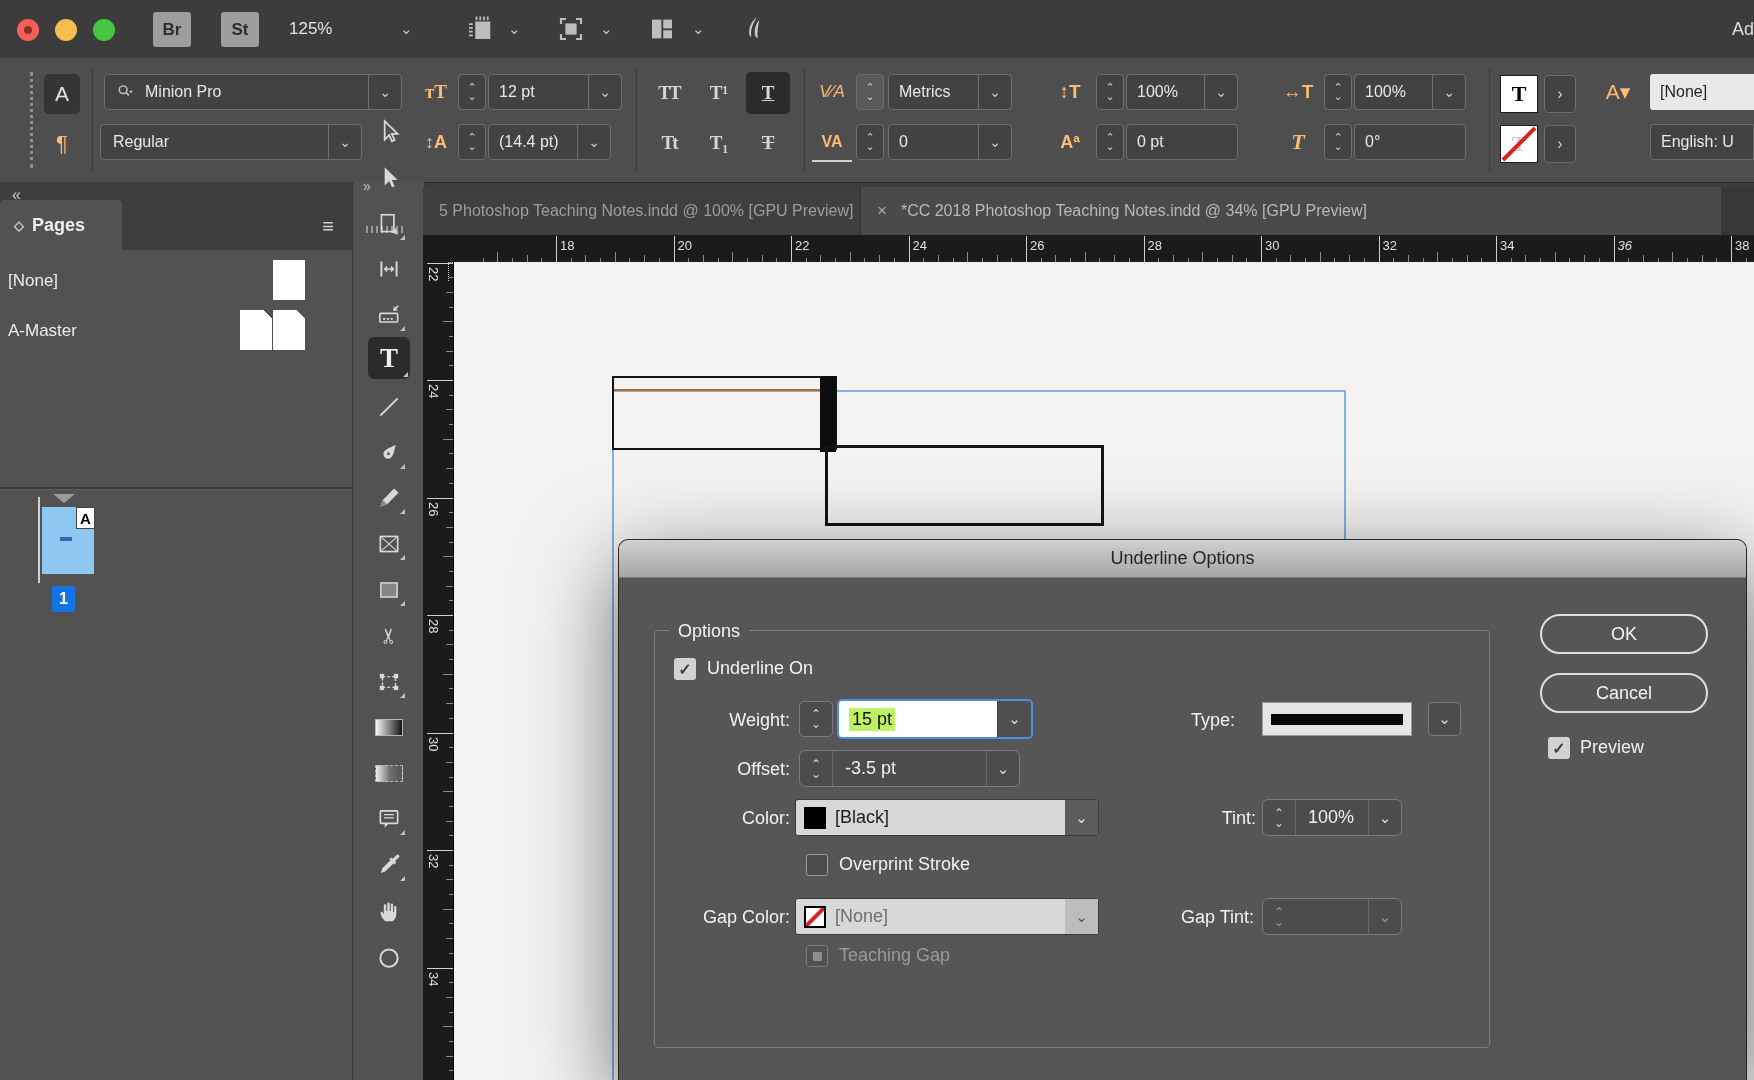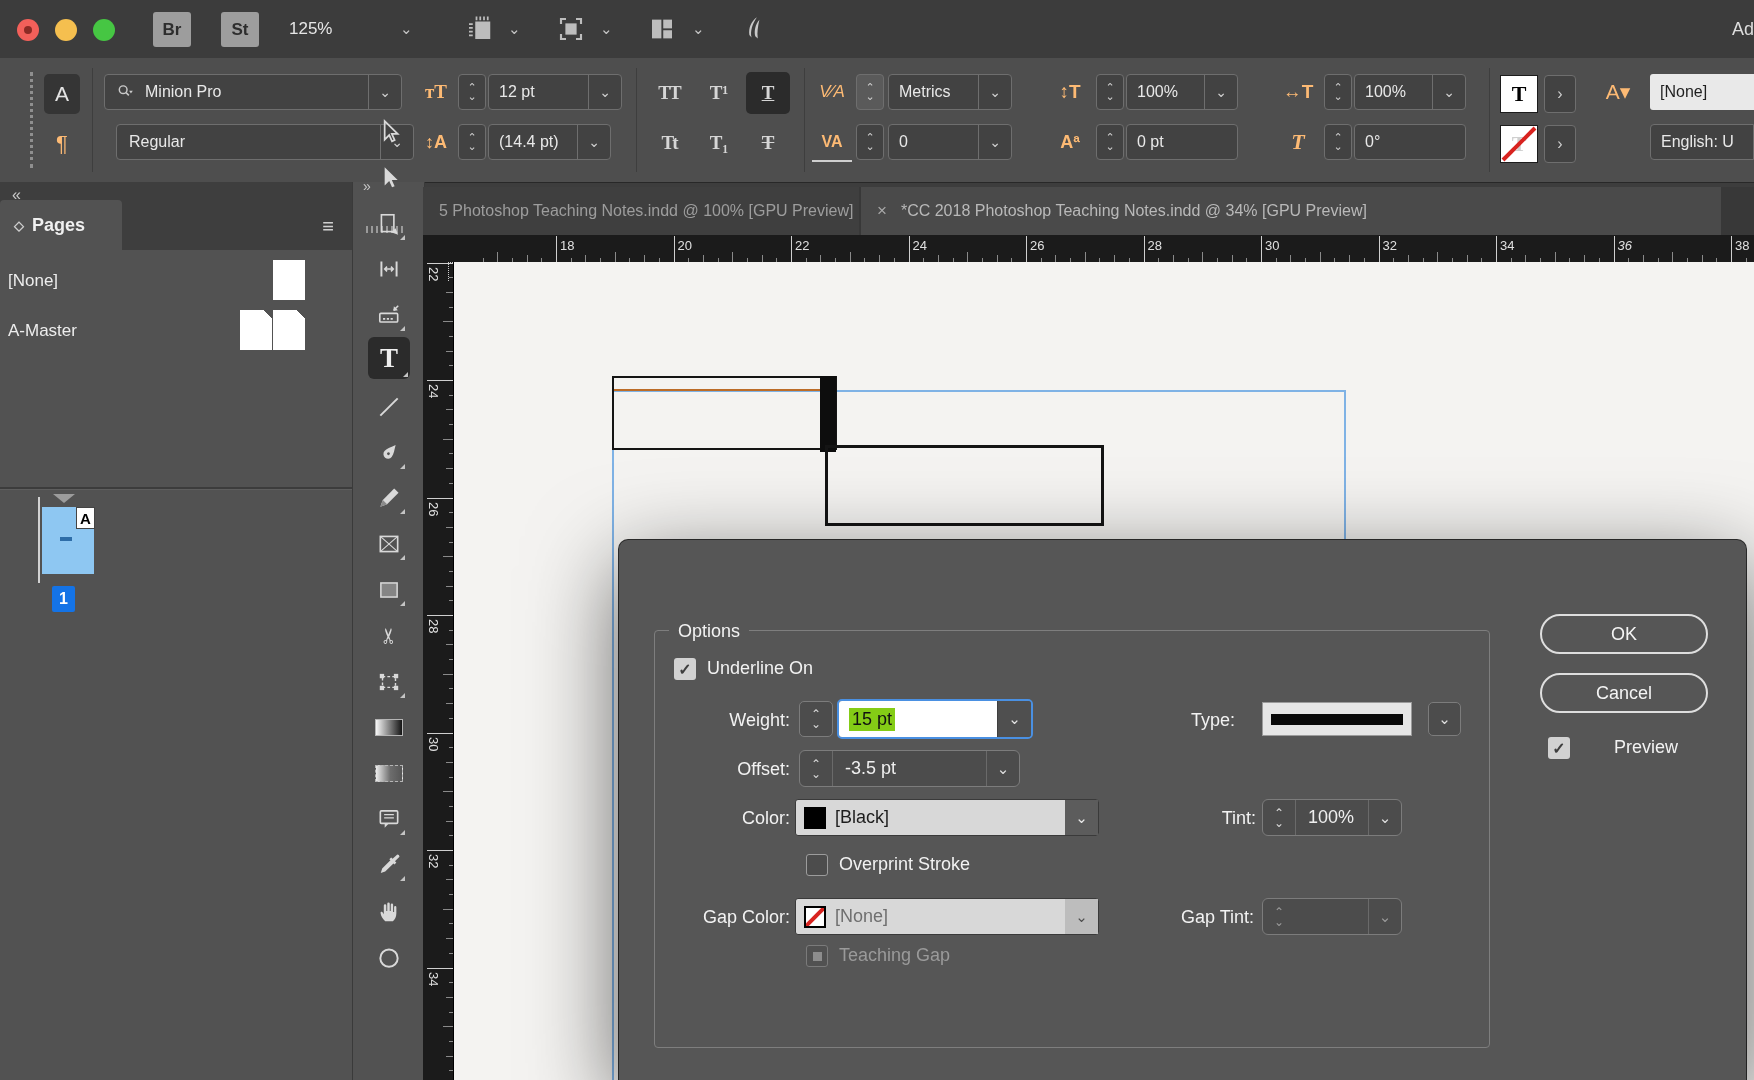--- a/index.html
+++ b/index.html
@@ -114,21 +114,21 @@
   .cb.checked{background:#d2d2d2;color:#3f3f3f;font-weight:bold;font-size:16px;
         display:flex;align-items:center;justify-content:center;}
   .cb.un{background:#4c4c4c;border:1.5px solid #9c9c9c;}
   .cb.dis{background:#515151;border:1.5px solid #7b7b7b;display:flex;align-items:center;justify-content:center;}
   .cb.dis .inner{width:9px;height:9px;background:#8d8d8d;}
   .dstepper{background:#4c4c4c;border:1px solid #7c7c7c;border-radius:5px;width:34px;height:36px;box-sizing:border-box;
         display:flex;flex-direction:column;align-items:center;justify-content:center;line-height:10px;
         font-size:12px;color:#d8d8d8;position:absolute;}
   .wcombo{position:absolute;display:flex;height:36px;border:2px solid #4a90e2;border-radius:5px;overflow:hidden;}
   .wfield{width:148px;background:#ffffff;display:flex;align-items:center;padding-left:10px;font-size:18px;color:#111;}
-  .wfield .sel{background:#84cc16;padding:1px 3px;}
+  .wfield .sel{background:#bef264;padding:1px 3px;}
   .wdd{width:33px;background:#4f4f4f;display:flex;align-items:center;justify-content:center;
         color:#e6e6e6;font-size:15px;border-left:1px solid #3f3f3f;}
   .dcombo{position:absolute;display:flex;align-items:center;height:37px;background:#4c4c4c;
         border:1px solid #7c7c7c;border-radius:6px;box-sizing:border-box;font-size:18px;color:#efefef;}
   .dcombo .sect{align-self:stretch;display:flex;align-items:center;justify-content:center;}
   .dcombo .stp{width:32px;flex-direction:column;line-height:10px;font-size:12px;color:#d8d8d8;
         border-right:1px solid #6a6a6a;}
   .dcombo .val{padding-left:12px;flex:1;}
   .dcombo .ddz{width:32px;color:#e2e2e2;font-size:15px;border-left:1px solid #6a6a6a;}
   .litecombo{position:absolute;display:flex;align-items:center;height:37px;background:#d8d8d8;
@@ -257,21 +257,21 @@
       <span style="padding-left:10px">100%</span>
       <span class="cdiv"></span>
         <span class="dd">⌄</span>
     </div>
     <div class="abs swatchT" style="left:1500px;top:17px;width:36px;height:36px">T</div>
     <div class="abs arrbtn" style="left:1544px;top:17px;width:30px;height:36px">›</div>
     <div class="abs cpicon" style="left:1596px;top:16px;width:44px;height:36px;font-size:21px">A▾</div>
     <div class="abs litefld" style="left:1650px;top:16px;width:104px;height:36px">[None]</div>
 
     <div class="abs cpicon" style="left:44px;top:66px;width:36px;height:40px;font-size:22px">¶</div>
-    <div class="abs fld" style="left:116px;top:66px;width:298px">
+    <div class="abs fld" style="left:100px;top:66px;width:262px">
       <span style="padding-left:12px">Regular</span>
       <span class="cdiv"></span>
         <span class="dd">⌄</span>
     </div>
     <div class="abs cpicon" style="left:416px;top:66px;width:40px;height:36px;font-size:18px;font-weight:bold">↕A</div>
     <div class="abs stepper" style="left:458px;top:66px">
         <span>⌃</span>
         <span>⌄</span>
       </div>
     <div class="abs fld" style="left:488px;top:66px;width:123px">
@@ -640,20 +640,21 @@
 
   <div class="abs canvas">
     <div class="abs blueframe"></div>
     <div class="abs orangeline"></div>
     <div class="abs blackrect1"></div>
     <div class="abs thickbar"></div>
     <div class="abs blackrect2"></div>
   </div>
 
   <div class="abs dialog">
+    <div class="abs dlg-title">Underline Options</div>
     <div class="abs groupbox"></div>
     <div class="abs grouplabel">Options</div>
 
     <div class="abs cb checked" style="left:55px;top:118px">
         <span>✓</span>
       </div>
     <div class="abs dtext" style="left:88px;top:118px">Underline On</div>
 
     <div class="dlabel" style="left:11px;top:170px;width:160px">Weight:</div>
     <div class="dstepper" style="left:180px;top:161px">
@@ -736,15 +737,15 @@
     <div class="cb dis" style="left:187px;top:405px">
         <span class="inner"></span>
       </div>
     <div class="dtext dis" style="left:220px;top:405px">Teaching Gap</div>
 
     <div class="dlgbtn" style="left:921px;top:74px">OK</div>
     <div class="dlgbtn" style="left:921px;top:133px">Cancel</div>
     <div class="cb checked" style="left:929px;top:197px">
         <span>✓</span>
       </div>
-    <div class="dtext" style="left:995px;top:197px">Preview</div>
+    <div class="dtext" style="left:961px;top:197px">Preview</div>
   </div>
 </div>
 
 </body></html>

